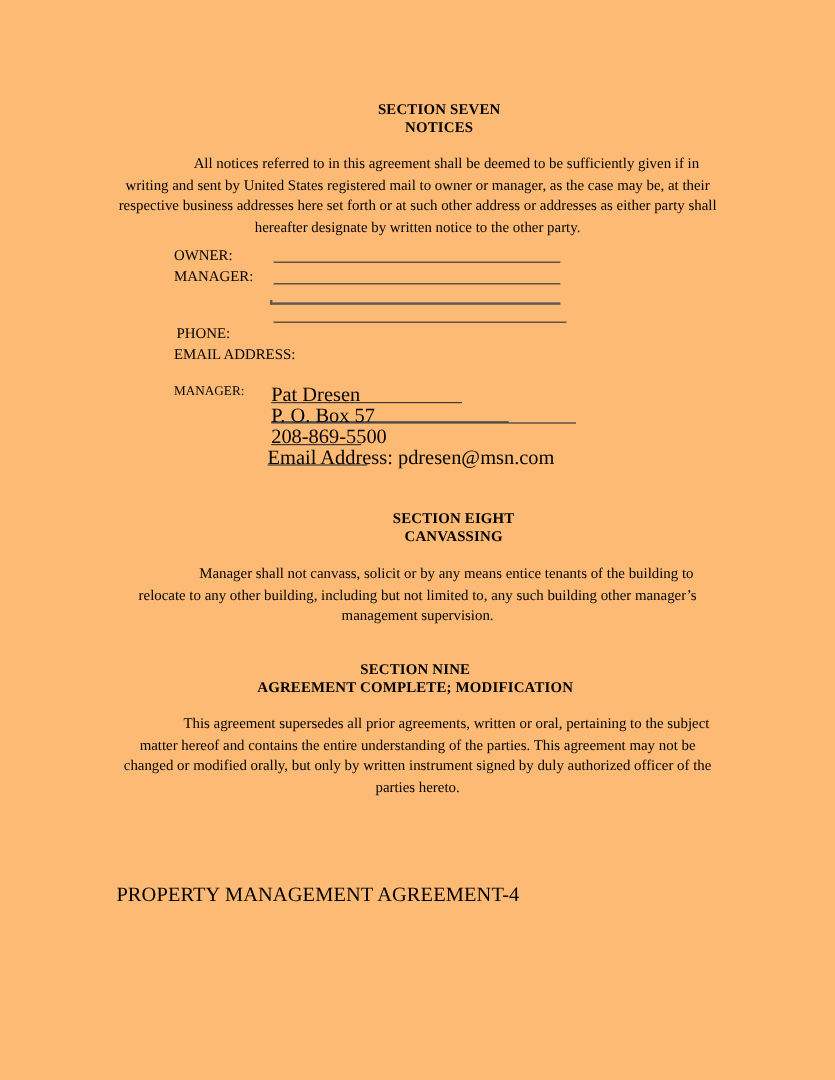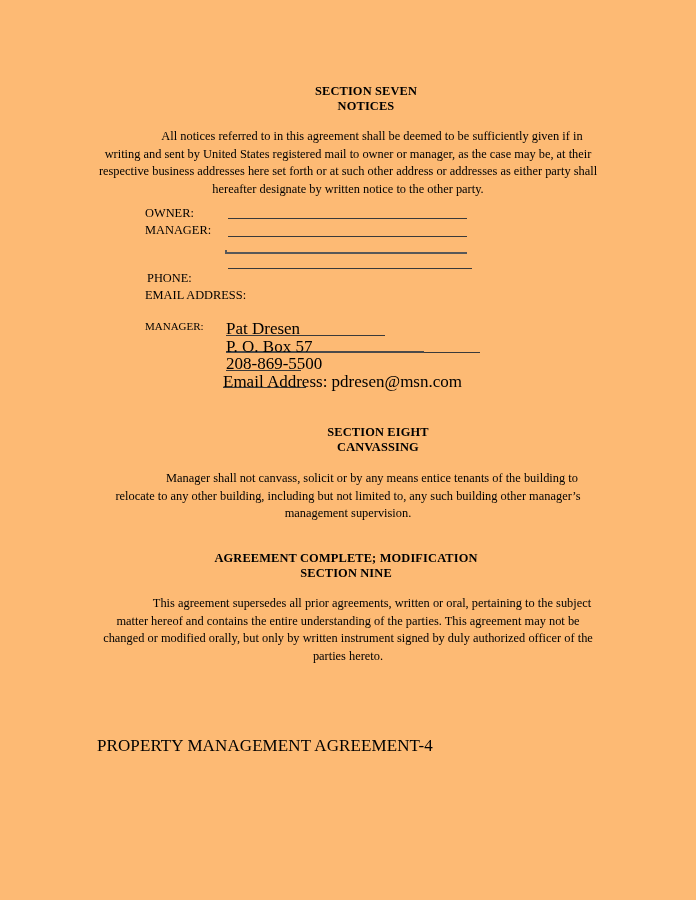--- a/index.html
+++ b/index.html
@@ -182,21 +182,21 @@
   </div>
 
   <div class="heading-block" style="left:0; top:425px; width:692px;padding-left:32px;">
     <span class="heading-line">SECTION EIGHT</span>
     <span class="heading-line">CANVASSING</span>
   </div>
 
   <p class="para" style="left:97px; top:470px; width:502px; margin:0;">Manager shall not canvass, solicit or by any means entice tenants of the building to relocate to any other building, including but not limited to, any such building other manager’s management supervision.</p>
 
   <div class="heading-block" style="left:0; top:551px; width:692px;">
+    <span class="heading-line">SECTION NINE</span>
     <span class="heading-line">AGREEMENT COMPLETE; MODIFICATION</span>
-    <span class="heading-line">SECTION NINE</span>
   </div>
 
   <p class="para" style="left:97px; top:595px; width:502px; margin:0;">This agreement supersedes all prior agreements, written or oral, pertaining to the subject matter hereof and contains the entire understanding of the parties.  This agreement may not be changed or modified orally, but only by written instrument signed by duly authorized officer of the parties hereto.</p>
 
   <div class="footer" style="left:97px; top:736px;">PROPERTY MANAGEMENT AGREEMENT-4</div>
 
 </div>
 
 </body></html>

